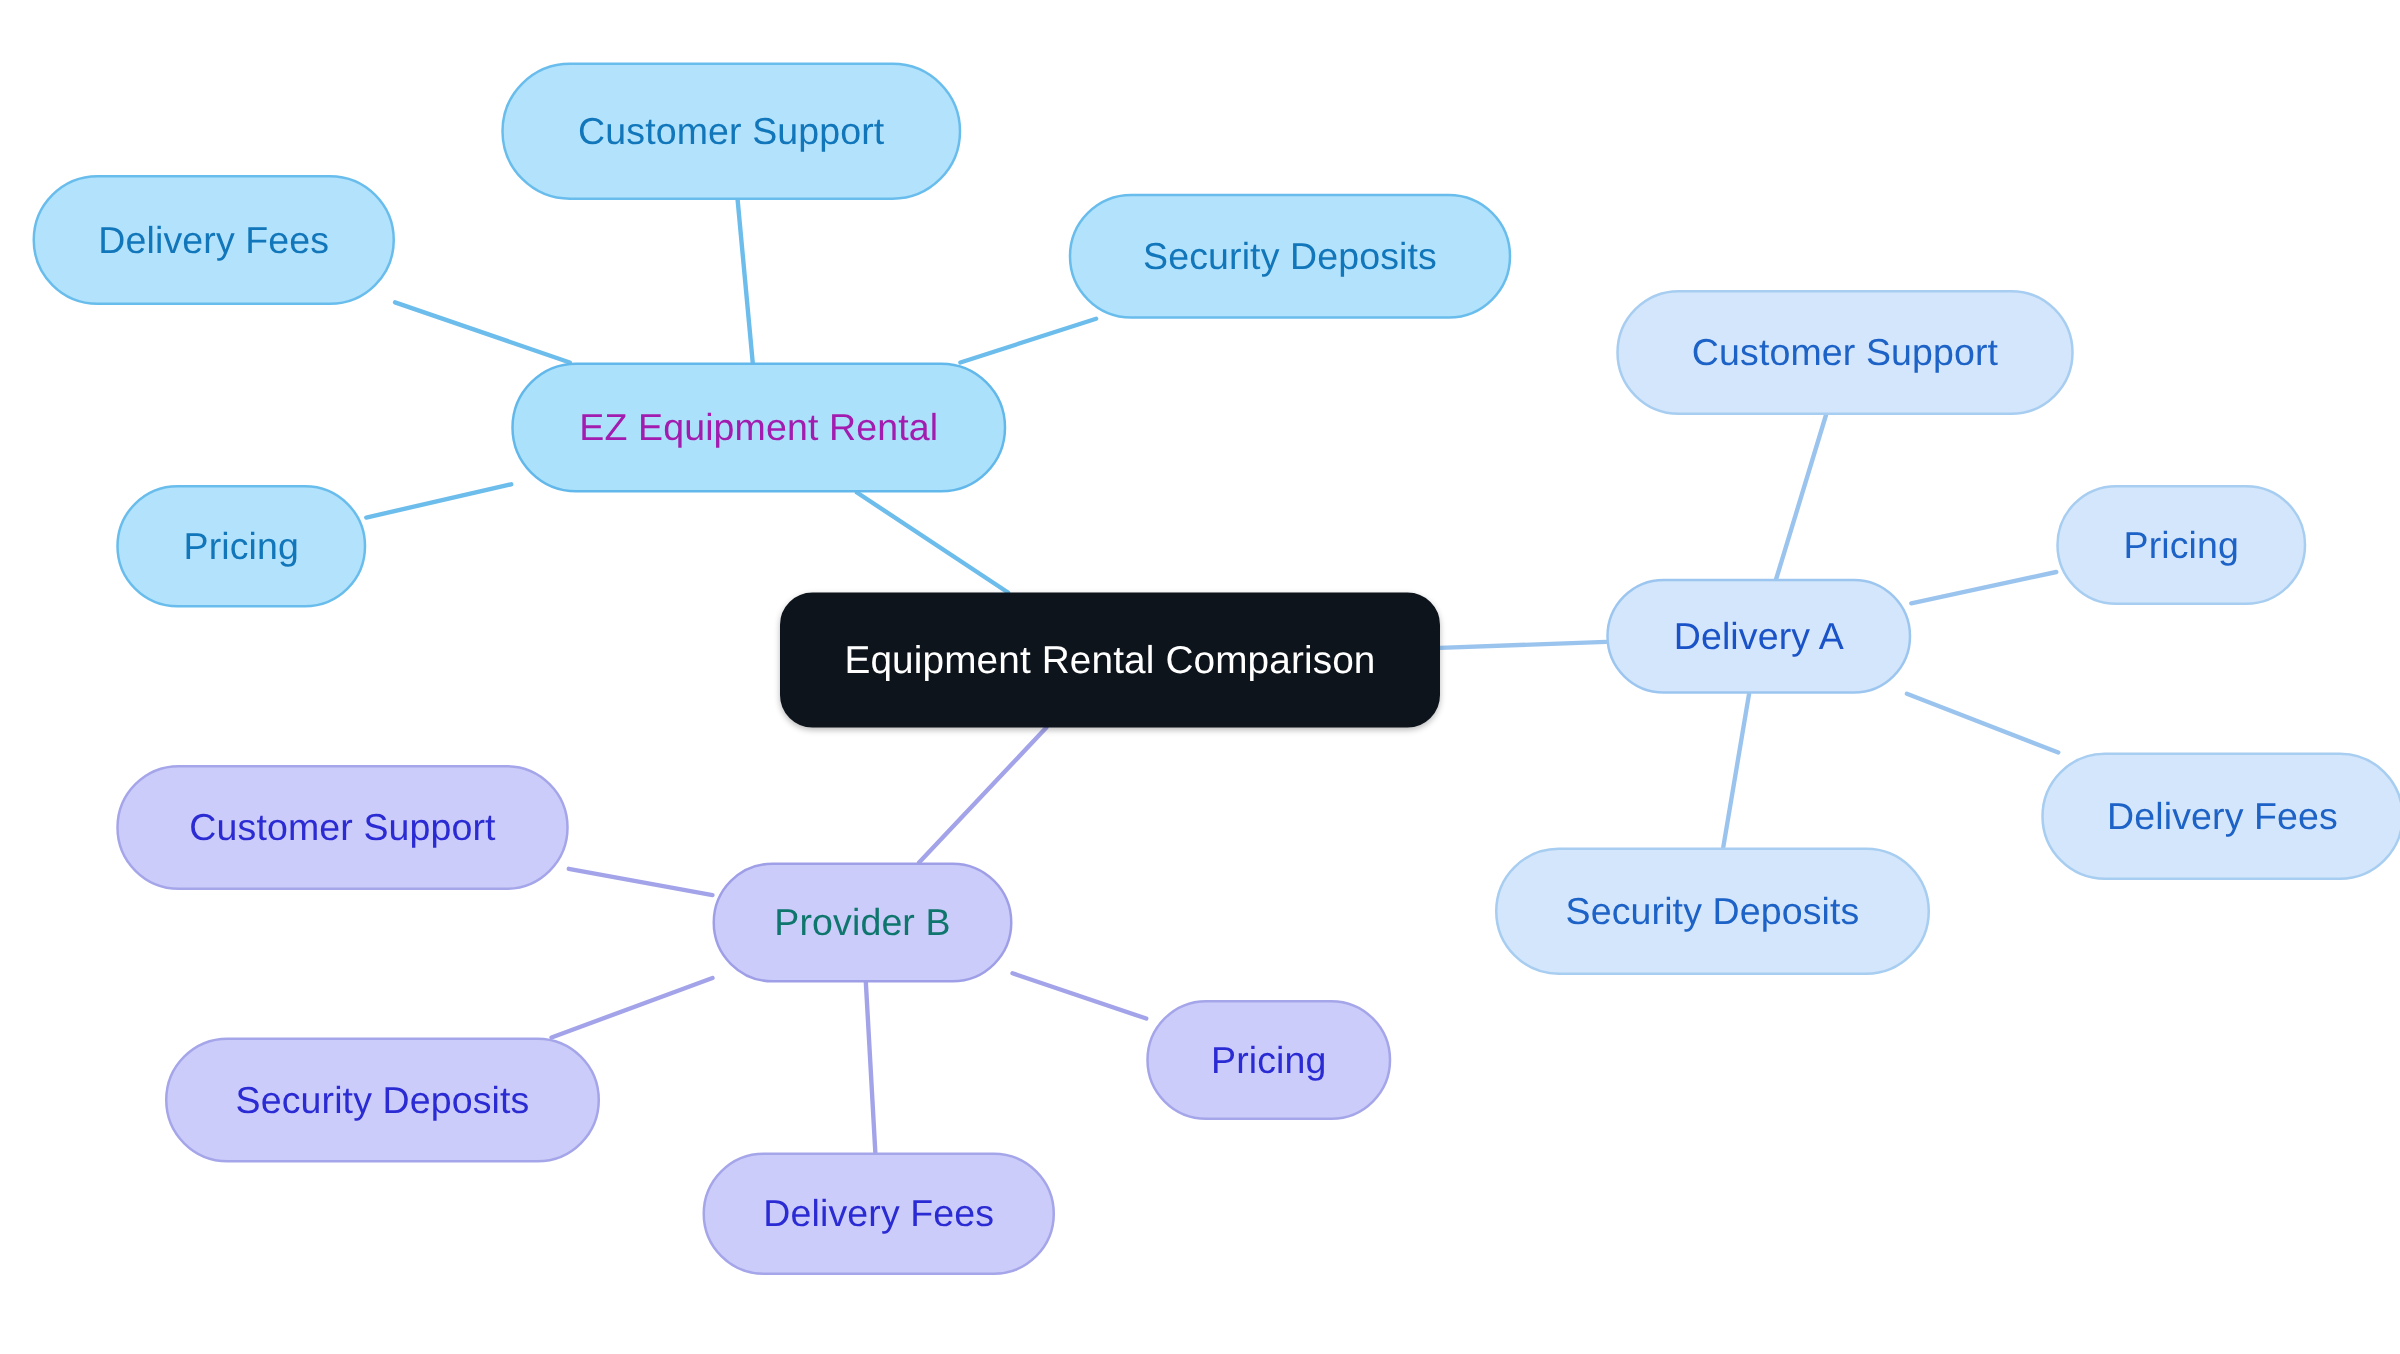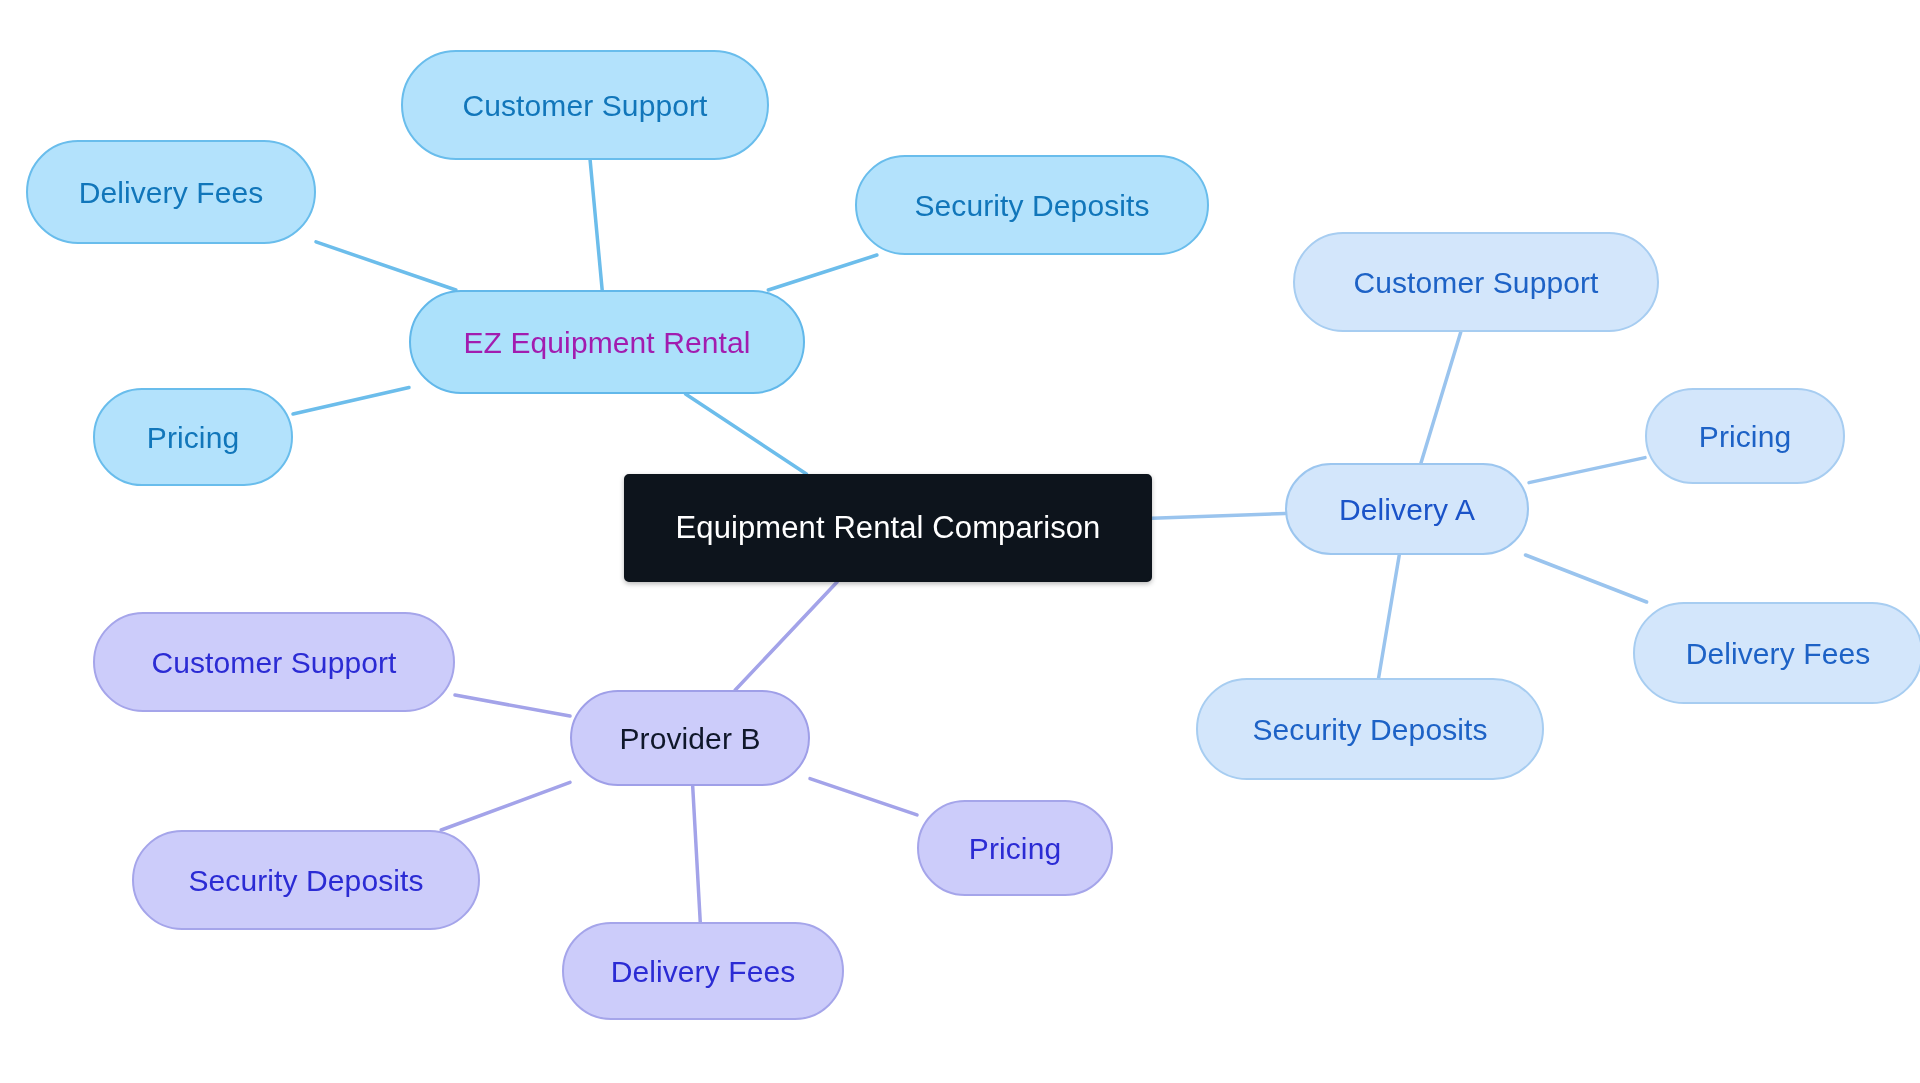--- a/index.html
+++ b/index.html
@@ -38,21 +38,21 @@
     border-width: 2px;
     white-space: nowrap;
     line-height: 1.1;
     letter-spacing: 0.1px;
   }
   .node-root {
     background: #0d141c;
     border-color: #0d141c;
     color: #ffffff;
     font-size: 31px;
-    border-radius: 5px;
+    border-radius: 26px;
     box-shadow: 0 2px 5px rgba(0,0,0,0.28);
   }
   .node-ez-branch {
     background: #ace1fb;
     border-color: #62b8ea;
     color: #a21caf;
     font-size: 30px;
   }
   .node-ez-leaf {
     background: #b3e2fc;
@@ -68,21 +68,21 @@
   }
   .node-a-leaf {
     background: #d3e6fb;
     border-color: #a7cdf1;
     color: #1d62c6;
     font-size: 30px;
   }
   .node-b-branch {
     background: #ccccfa;
     border-color: #9f9fe8;
-    color: #0f172a;
+    color: #0f766e;
     font-size: 30px;
   }
   .node-b-leaf {
     background: #ccccfa;
     border-color: #a5a5ea;
     color: #2b2bd4;
     font-size: 30px;
   }
 </style>
 </head>

